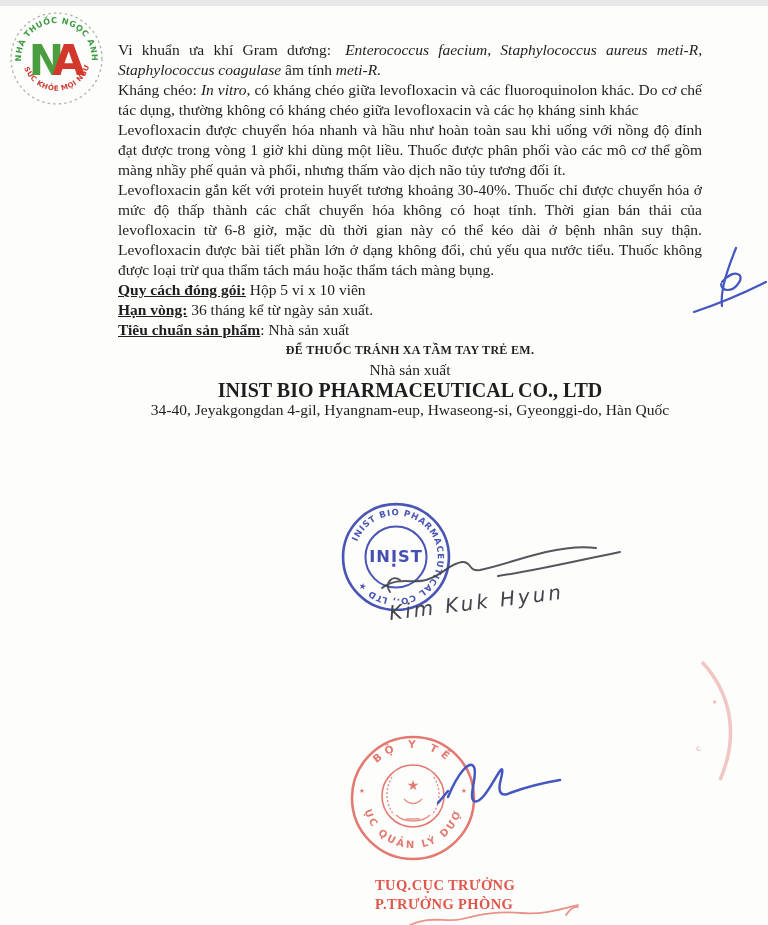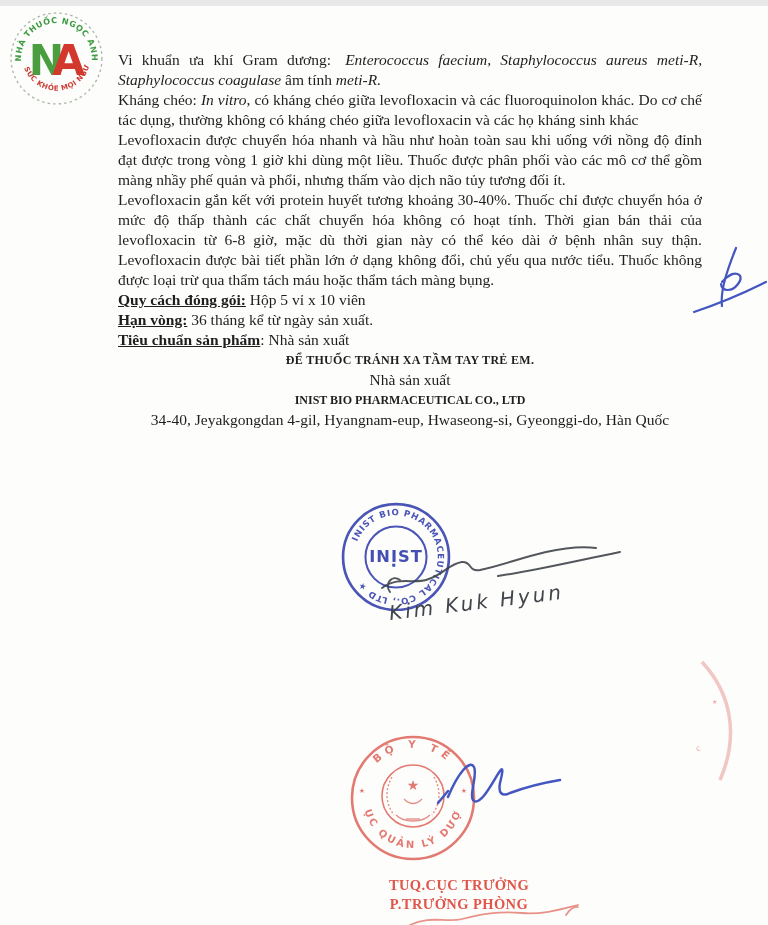--- a/index.html
+++ b/index.html
@@ -5,41 +5,41 @@
   html,body{margin:0;padding:0;}
   body{
     width:768px;height:925px;position:relative;overflow:hidden;
     background:#fdfdfc;
     font-family:"Liberation Serif","DejaVu Serif",serif;
     color:#1e1e1e;
   }
   .top-strip{position:absolute;top:0;left:0;width:768px;height:6px;background:#e8e8e8;}
   .logo-svg{position:absolute;left:8px;top:10px;width:97px;height:97px;}
   .content{
-    position:absolute;left:118px;top:50px;width:584px;
+    position:absolute;left:118px;top:40px;width:584px;
     font-size:15.5px;line-height:20px;
   }
   .content p{margin:0;text-align:justify;}
   .mt2{margin-top:2px;} .mt3{margin-top:3px;} .mt4{margin-top:4px;}
   .lbl{font-weight:700;text-decoration:underline;}
   .gap{display:inline-block;width:14px;}
   .center{text-align:center !important;}
   .bold{font-weight:700;}
   .warning{font-size:12px;letter-spacing:.3px;}
   .ul{}
-  .mfr-name{font-size:12px;}
+  .mfr-name{font-size:20px;}
   .inist-stamp{position:absolute;left:340px;top:499px;width:112px;height:112px;opacity:.92;}
   .signature-svg{position:absolute;left:368px;top:540px;width:290px;height:95px;}
   .pen-initial{position:absolute;left:692px;top:242px;width:76px;height:78px;}
   .moh-stamp{position:absolute;left:348px;top:733px;width:130px;height:130px;opacity:.8;}
   .moh-scribble{position:absolute;left:430px;top:745px;width:140px;height:80px;}
   .edge-stamp{position:absolute;left:686px;top:648px;width:82px;height:160px;}
   .approval{
     position:absolute;left:375px;top:876px;width:168px;
-    text-align:center;font-weight:700;font-size:14.5px;line-height:19px;
+    font-weight:700;font-size:14.5px;line-height:19px;
     color:#e0564b;letter-spacing:.4px;
   }
   .bottom-squiggle{position:absolute;left:370px;top:903px;width:260px;height:25px;}
 </style>
 </head>
 <body>
 
 <div class="top-strip"></div>
 
 <svg class="logo-svg" viewBox="0 0 96 96">

